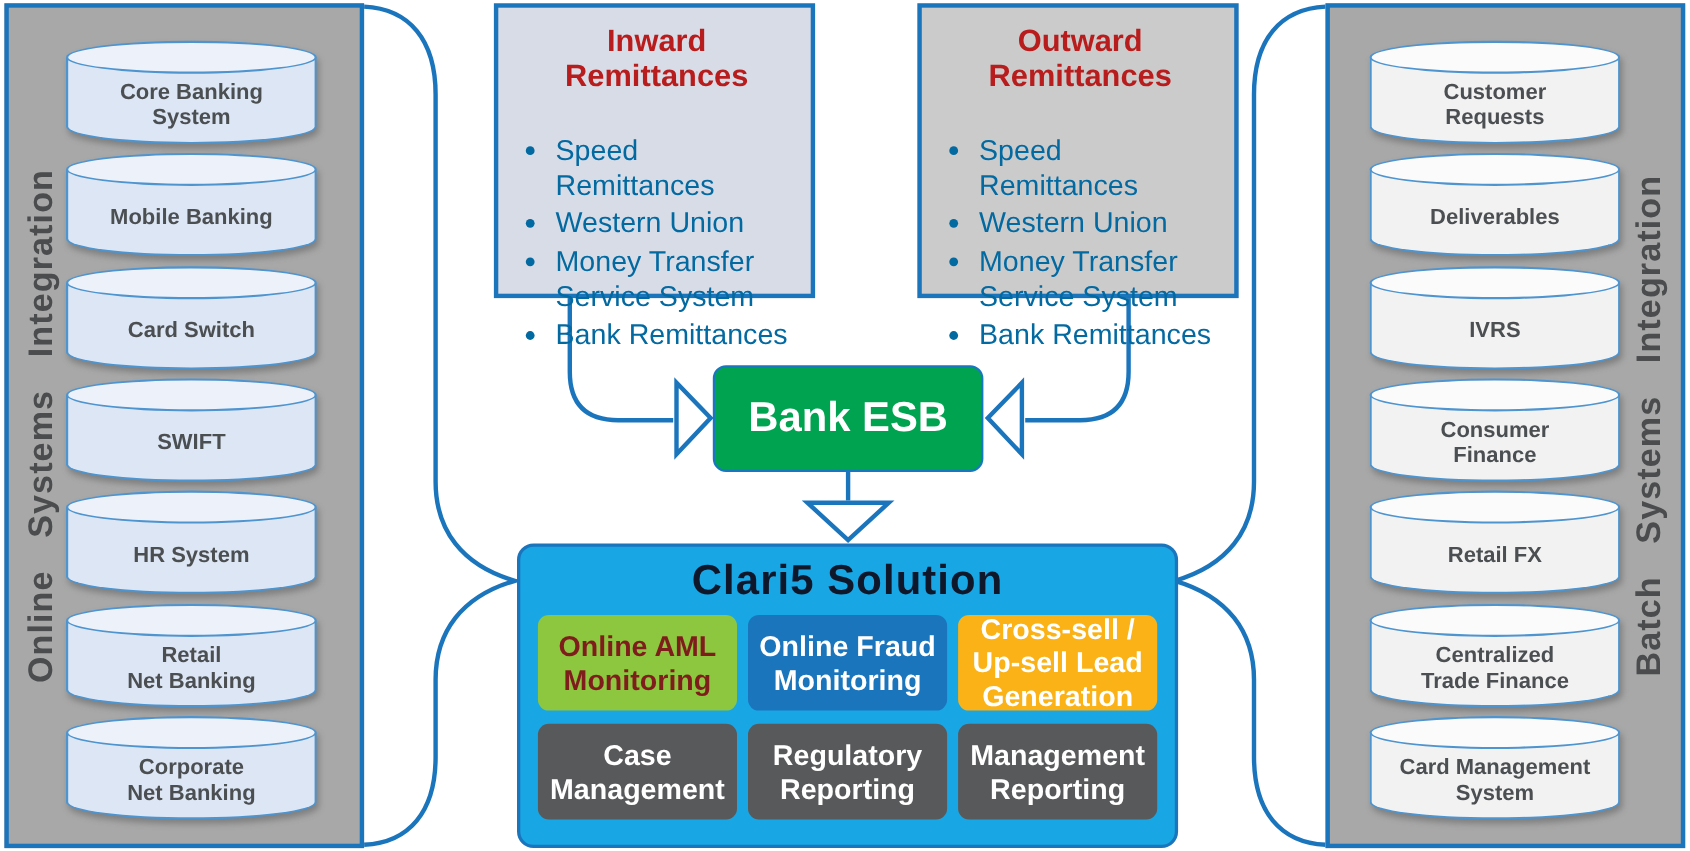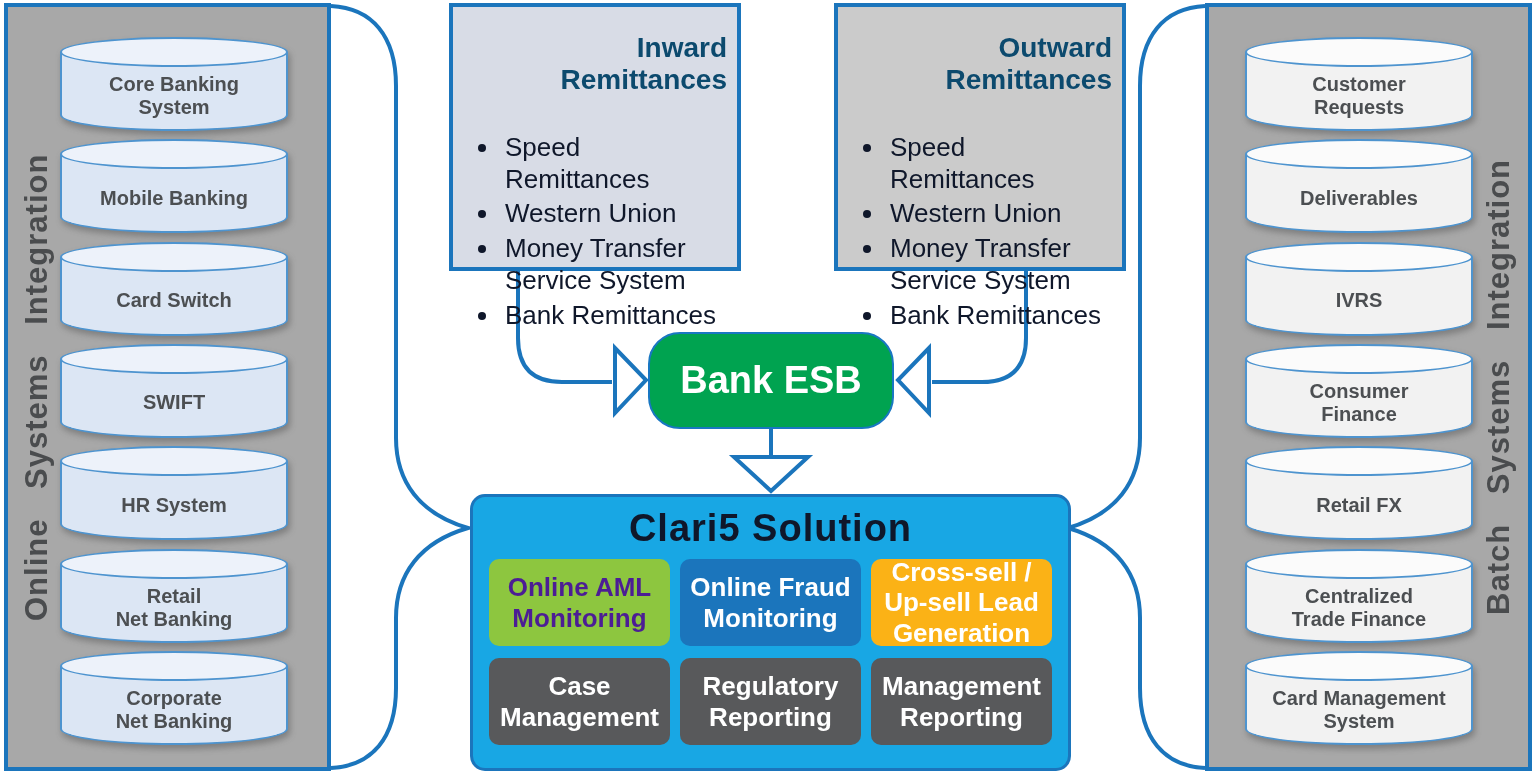--- a/index.html
+++ b/index.html
@@ -62,28 +62,28 @@
     font-weight:bold;font-size:20px;line-height:1.15;color:#4C4F52;white-space:pre-line;
   }
 
   
   .rembox{
     position:absolute;top:3px;width:292px;height:268px;z-index:2;
     border:4px solid var(--accent-blue);padding:14px 10px 8px 14px;
   }
   .rembox.inward{left:449px;background:#D8DCE6;}
   .rembox.outward{left:834px;background:#CBCBCB;}
-  .rem-title{font-weight:bold;font-size:28px;color:#0c4a6e;text-align:right;margin-top:11px;}
-  .rem-list{margin-top:36px;list-style:disc outside;padding-left:34px;color:#0f172a;}
+  .rem-title{font-weight:bold;font-size:28px;color:#b91c1c;text-align:center;}
+  .rem-list{margin-top:36px;list-style:disc outside;padding-left:34px;color:#0369a1;}
   .rem-item{font-size:26px;line-height:1.22;margin-bottom:3px;padding-left:4px;}
 
   
   .esb{
     position:absolute;left:648px;top:332px;width:246px;height:97px;z-index:2;
-    background:var(--esb-green);border:2px solid #1977C2;border-radius:32px;
+    background:var(--esb-green);border:2px solid #1977C2;border-radius:12px;
     display:flex;align-items:center;justify-content:center;
     color:#fff;font-weight:bold;font-size:38px;
   }
 
   
   .clari5{
     position:absolute;left:470px;top:494px;width:601px;height:277px;z-index:2;
     background:var(--clari5-cyan);border:3px solid var(--accent-blue);border-radius:15px;
   }
   .clari5-title{
@@ -225,21 +225,21 @@
       </ul>
   </div>
 
   <div class="esb">
     <span>Bank ESB</span>
   </div>
 
   <div class="clari5">
     <div class="clari5-title">Clari5 Solution</div>
     <div class="modules">
-        <div class="module" style="background: rgb(141, 198, 63); color: #4c1d95;">Online AML
+        <div class="module" style="background: rgb(141, 198, 63); color: #7f1d1d;">Online AML
 Monitoring</div>
         <div class="module" style="background: rgb(27, 117, 188); color: rgb(255, 255, 255);">Online Fraud
 Monitoring</div>
         <div class="module" style="background: rgb(251, 178, 22); color: rgb(255, 255, 255);">Cross-sell /
 Up-sell Lead
 Generation</div>
         <div class="module" style="background: rgb(88, 89, 91); color: rgb(255, 255, 255);">Case
 Management</div>
         <div class="module" style="background: rgb(88, 89, 91); color: rgb(255, 255, 255); text-align: center;">Regulatory
 Reporting</div>

